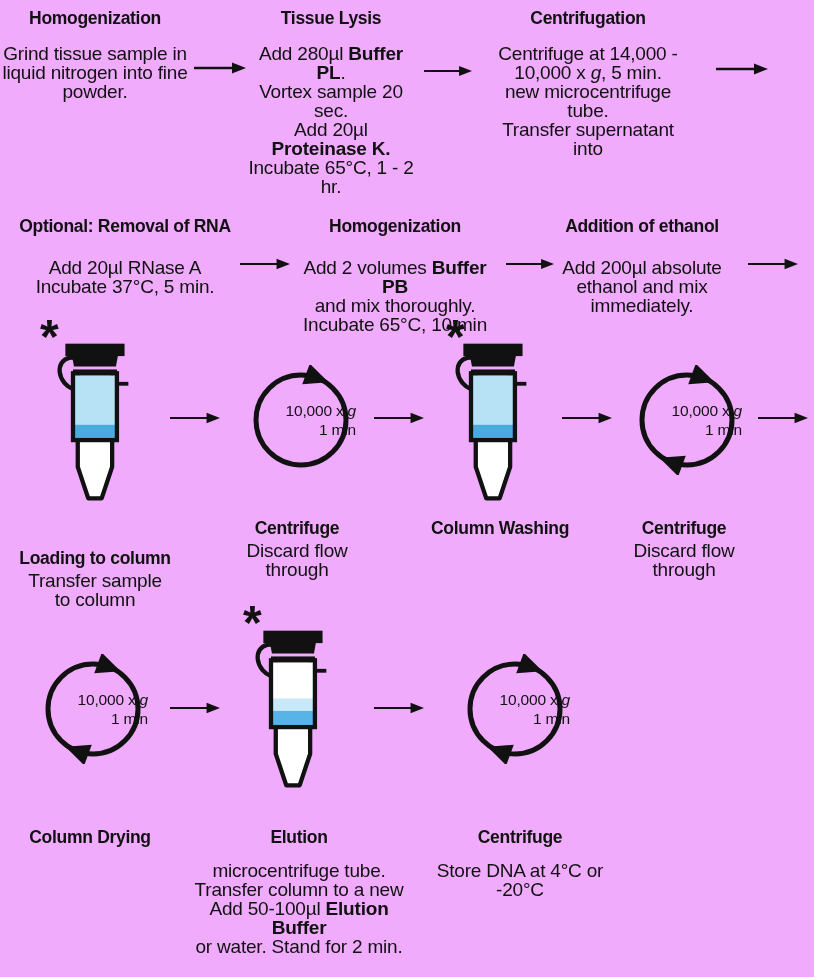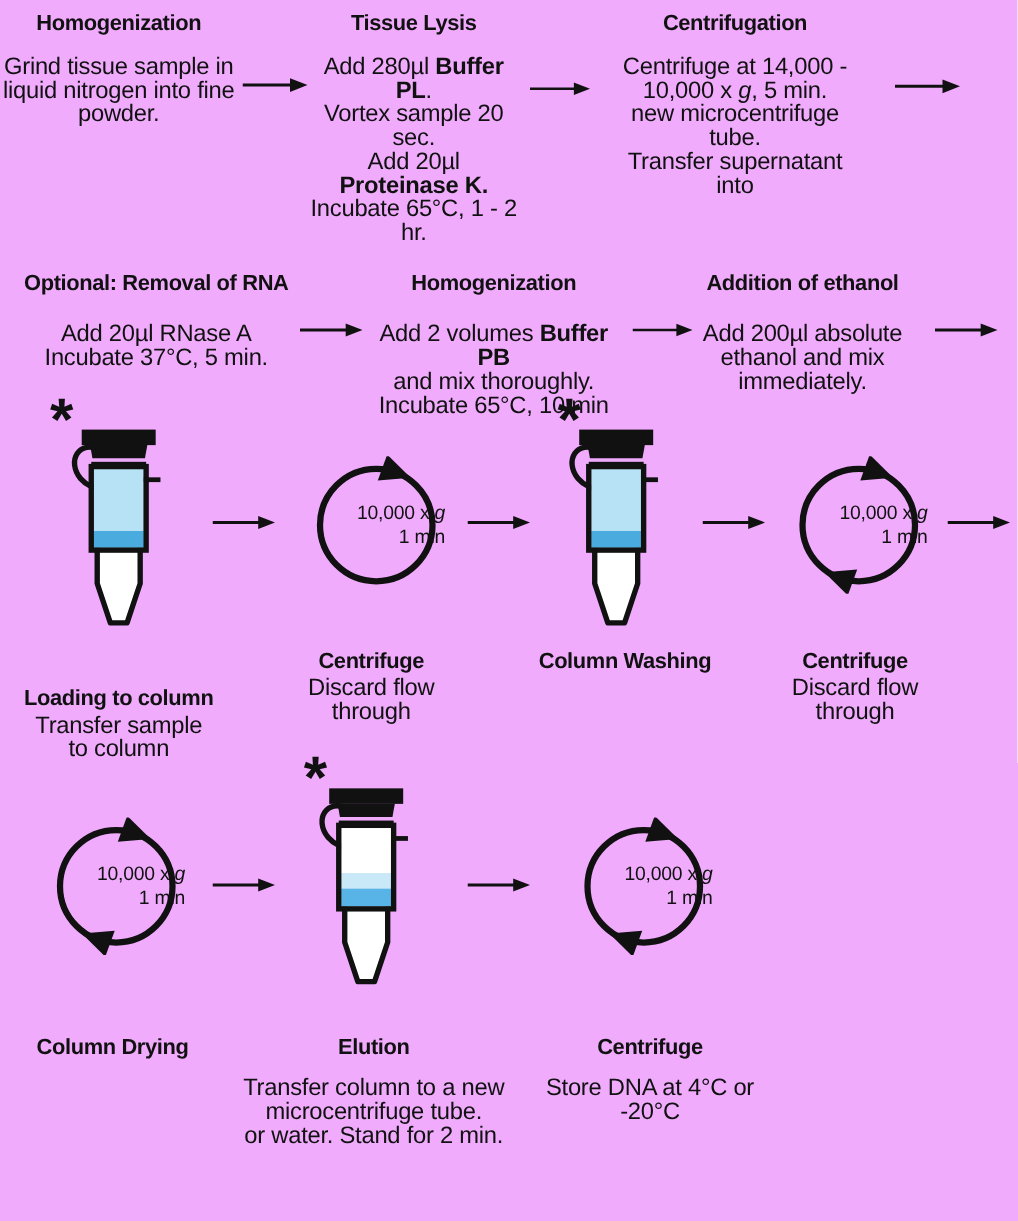--- a/index.html
+++ b/index.html
@@ -252,22 +252,23 @@
       </div>
   </div>
 
   <section class="step r4" style="left:10px; top:827px; width:160px">
     <h3>Column Drying</h3>
     <div class="desc"></div>
   </section>
   <section class="step r4" style="left:191px; top:827px; width:216px">
     <h3>Elution</h3>
     <div class="desc">
+        <div><span>microcentrifuge tube.</span></div>
         <div><span>Transfer column to a new</span></div>
-        <div><span>microcentrifuge tube.</span></div>
+        <div><span>Add 50-100µl </span><span class="b">Elution Buffer</span></div>
         <div><span>or water. Stand for 2 min.</span></div>
       </div>
   </section>
   <section class="step r4" style="left:420px; top:827px; width:200px">
     <h3>Centrifuge</h3>
     <div class="desc">
         <div><span>Store DNA at 4°C or -20°C</span></div>
       </div>
   </section>
 

